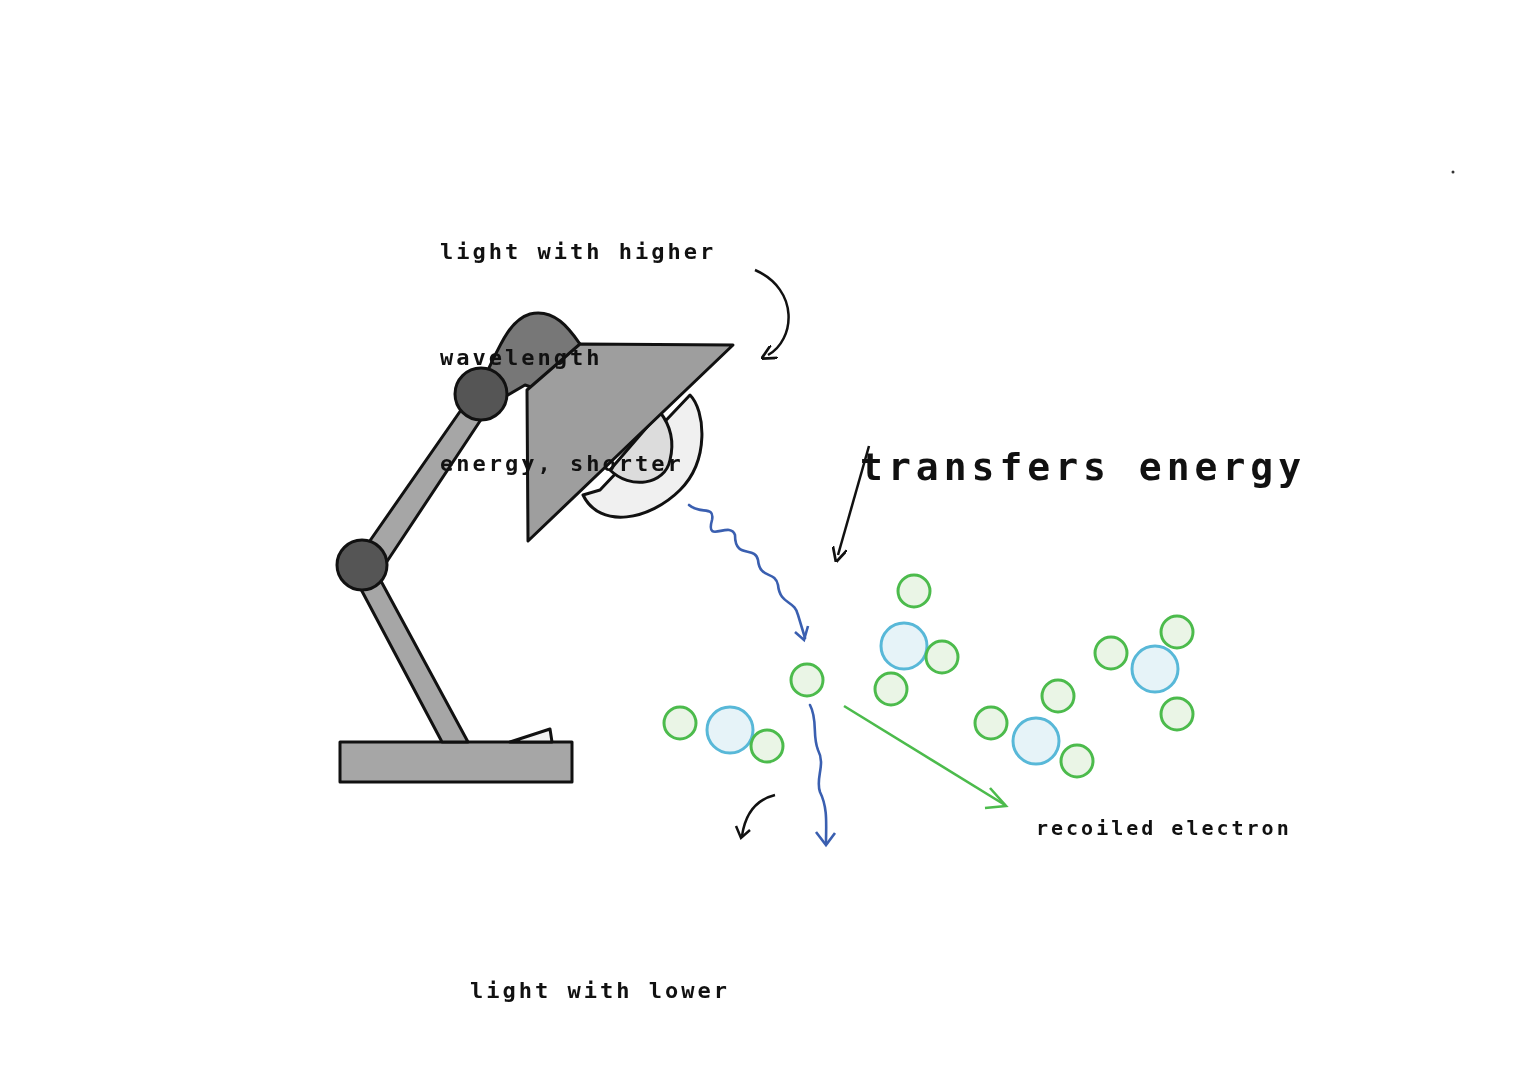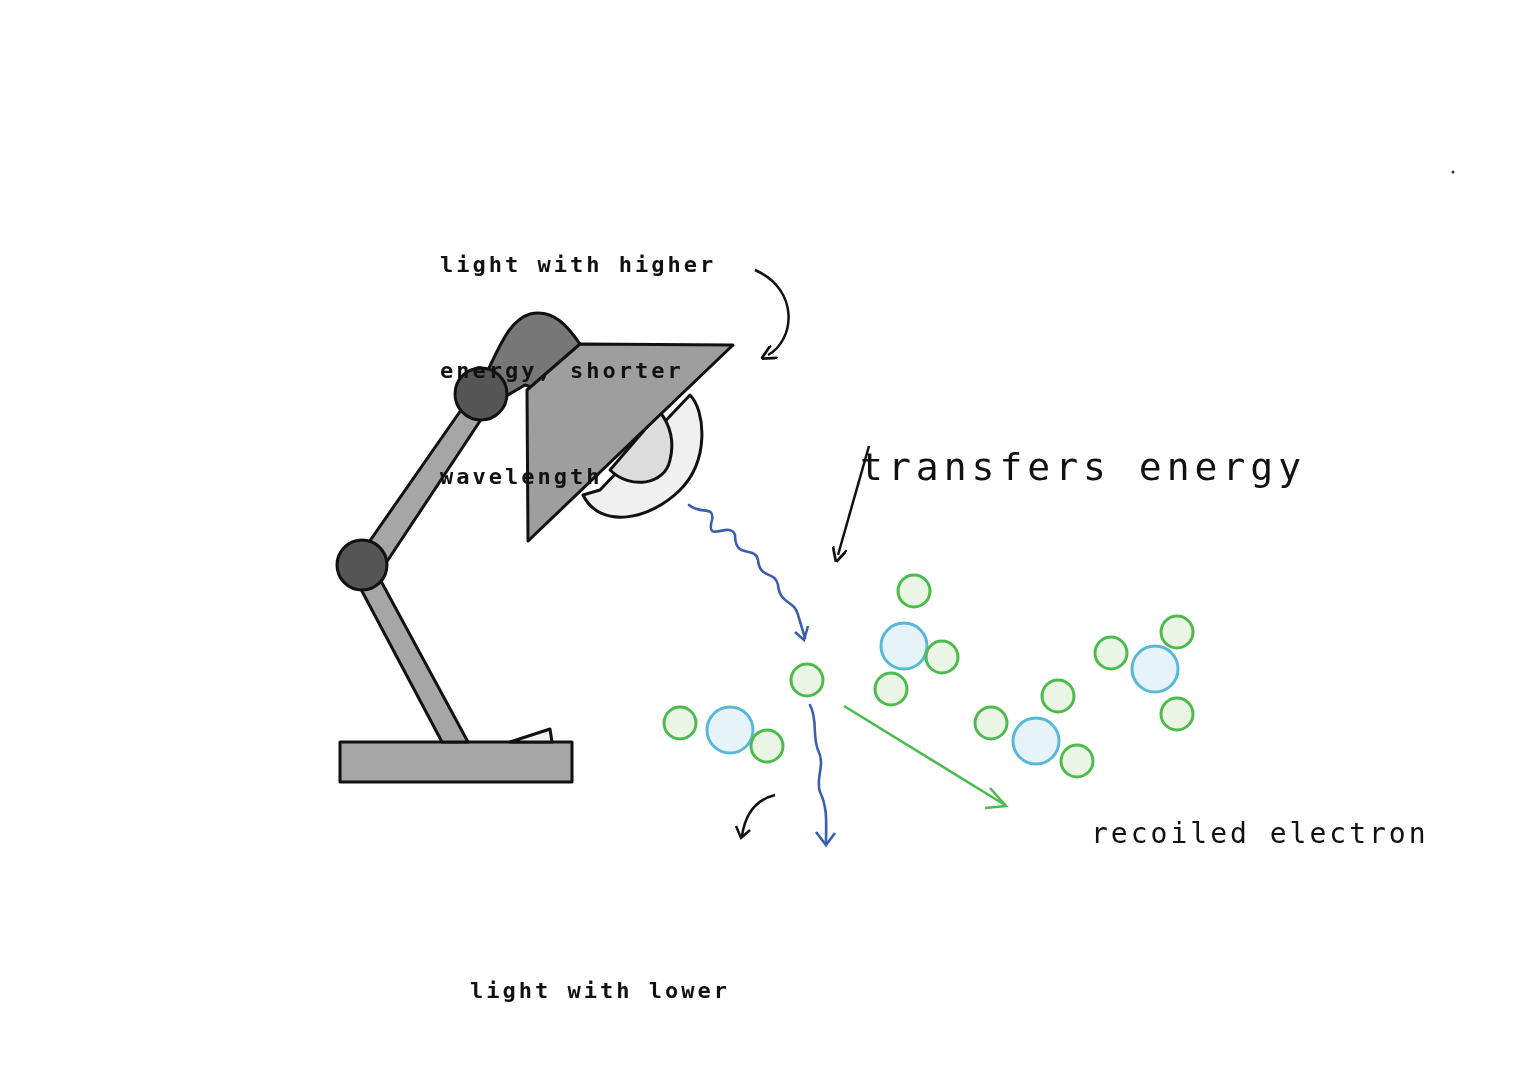--- a/index.html
+++ b/index.html
@@ -1,22 +1,22 @@
 <!DOCTYPE html>
 <html><head>
 <meta charset="utf-8">
 <style>
   html, body { margin:0; padding:0; background:#ffffff; }
   body { width:1536px; height:1090px; position:relative; overflow:hidden; font-family:"DejaVu Sans", sans-serif; }
   #stage { position:absolute; left:0; top:0; width:1536px; height:1090px; }
-  .label { position:absolute; color:#111; font-family:"DejaVu Sans Mono", monospace; white-space:pre; line-height:1.6; }
-  .lbl-high { left:440px; top:177px; font-size:22px; letter-spacing:3px; font-weight:bold; }
+  .label { position:absolute; color:#111; font-family:"DejaVu Sans Mono", monospace; white-space:pre; line-height:1.6;font-weight:bold; }
+  .lbl-high { left:440px; top:164px; font-size:22px; letter-spacing:3px; font-weight:bold; }
   .lbl-transfer { left:860px; top:335px; font-size:38px; letter-spacing:5px; line-height:1.4; }
   .lbl-low { left:470px; top:870px; font-size:22px; letter-spacing:3px; font-weight:bold; line-height:2.2; }
-  .lbl-recoil { left:1091px; top:812px; font-size:28px; letter-spacing:3px; }
+  .lbl-recoil { left:1036px; top:812px; font-size:20px; letter-spacing:3px; }
   .line { display:block; }
 </style>
 </head>
 <body>
 
 <div id="stage">
   <svg width="1536" height="1090" viewBox="0 0 1536 1090" xmlns="http://www.w3.org/2000/svg">
     <defs>
       <marker id="arrowBlack" viewBox="0 0 10 10" refX="5" refY="5" markerWidth="6" markerHeight="6" orient="auto-start-reverse">
         <path d="M0,0 L10,5 L0,10" fill="none" stroke="#111" stroke-width="1.8"></path>
@@ -84,22 +84,22 @@
       <circle cx="1177" cy="714" r="16" fill="#eaf5e6" stroke="#4cbb4c"></circle>
     </g>
 
     <circle cx="807" cy="680" r="16" fill="#eaf5e6" stroke="#4cbb4c" stroke-width="3"></circle>
 
     <circle cx="1453" cy="172" r="1.5" fill="#333"></circle>
   </svg>
 
   <div class="label lbl-high">
     <span class="line">light with higher</span>
+    <span class="line">wavelength</span>
     <span class="line">energy, shorter</span>
-    <span class="line">wavelength</span>
   </div>
 
   <div class="label lbl-transfer">
     <span class="line">transfers energy</span>
   </div>
 
   <div class="label lbl-low">
     <span class="line">light with lower</span>
     
   </div>

